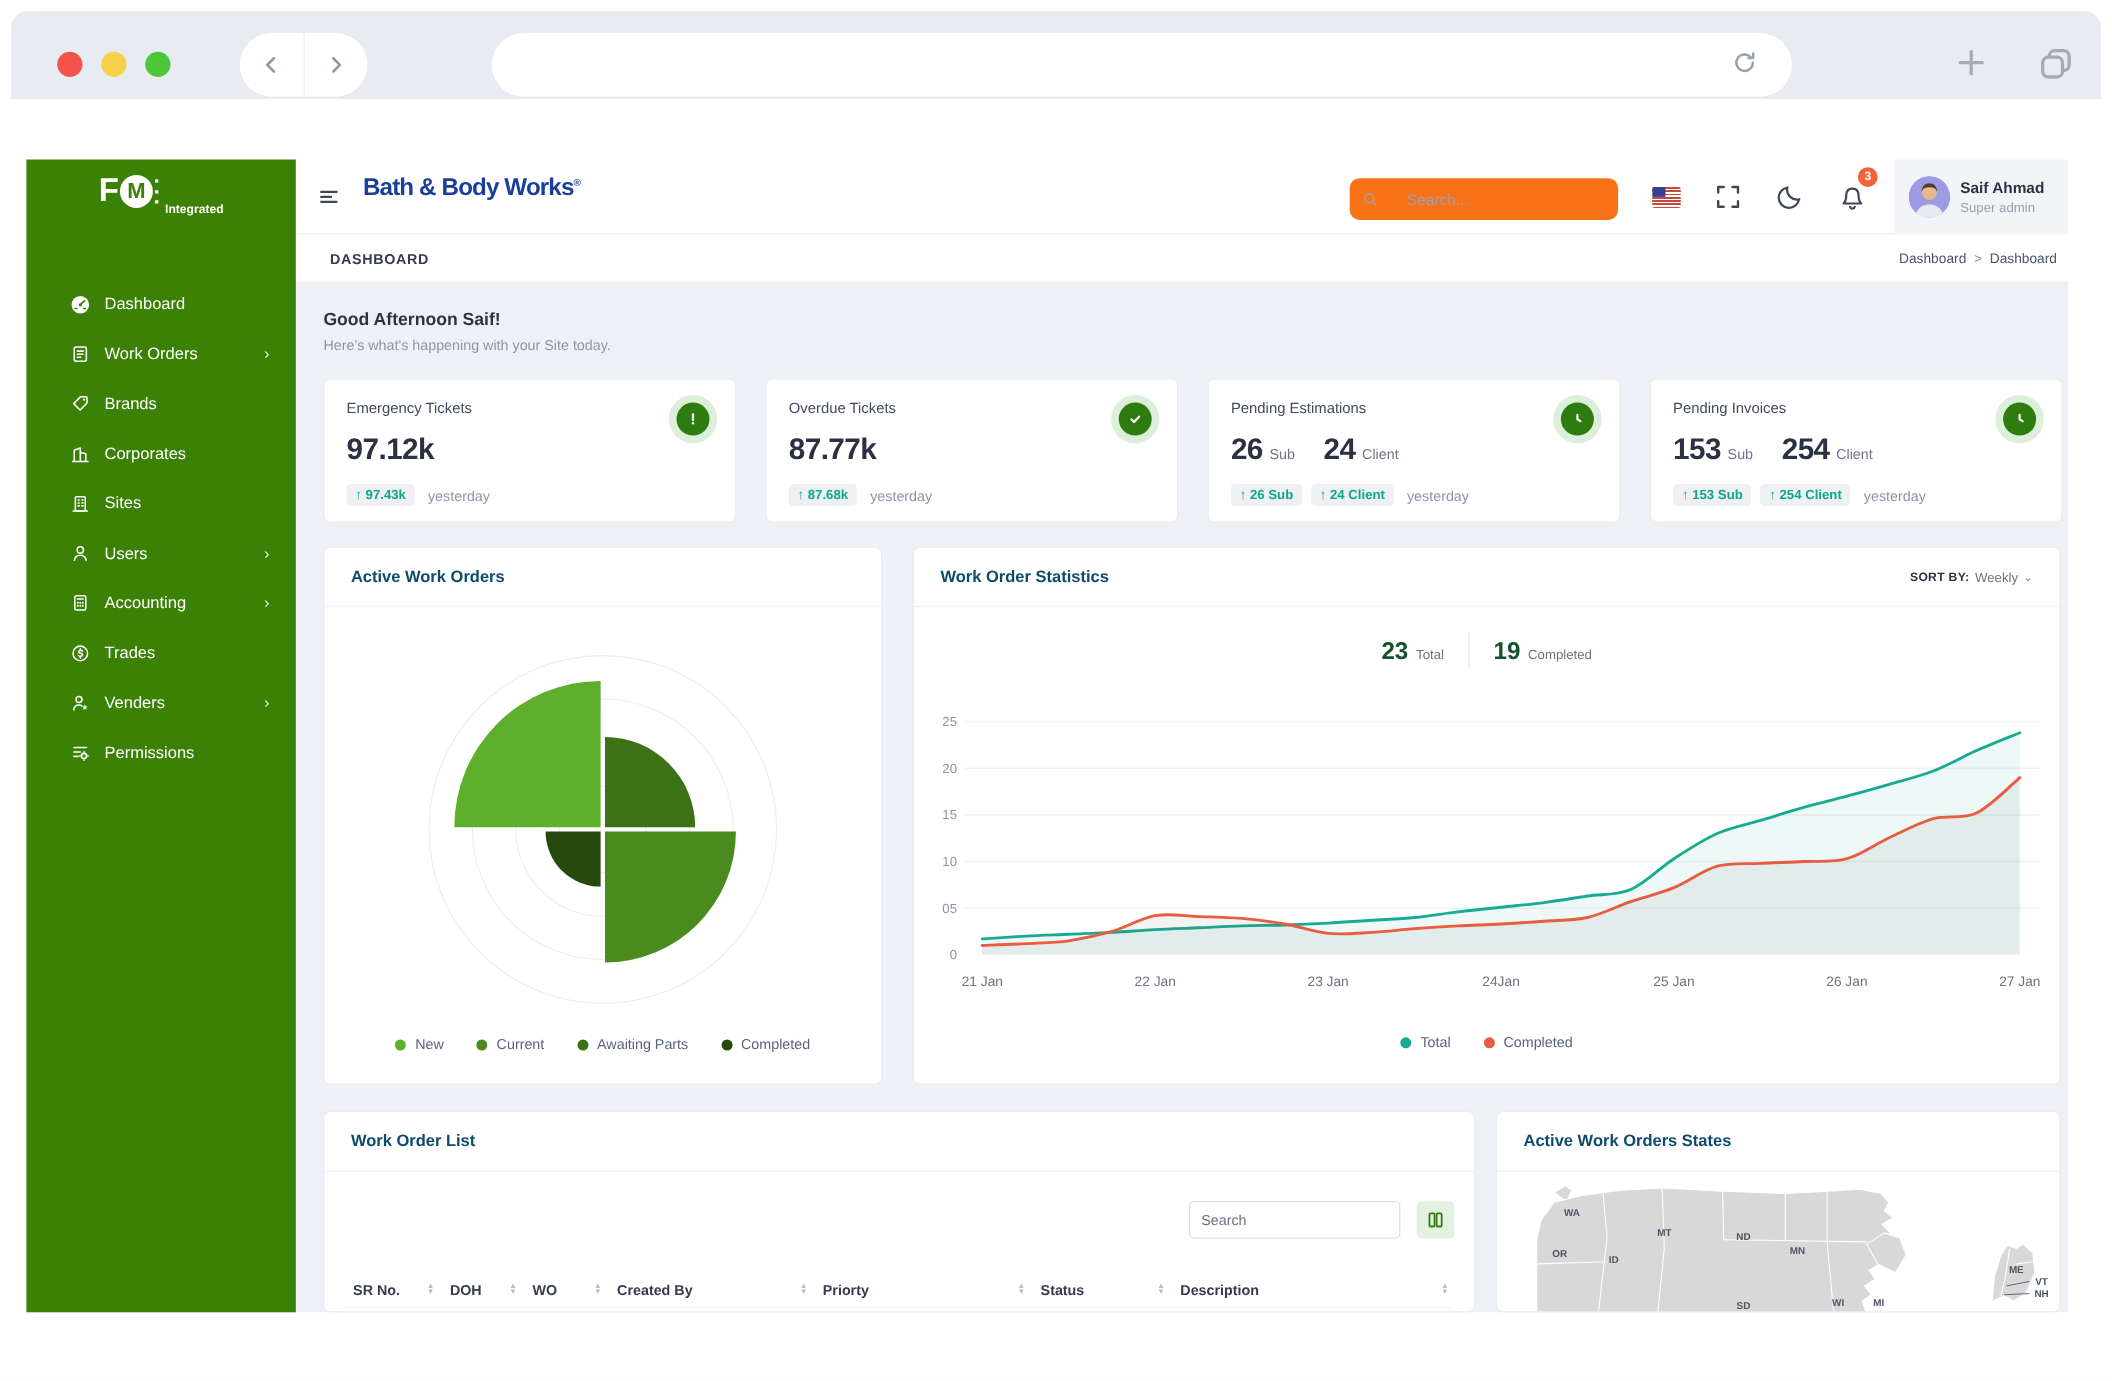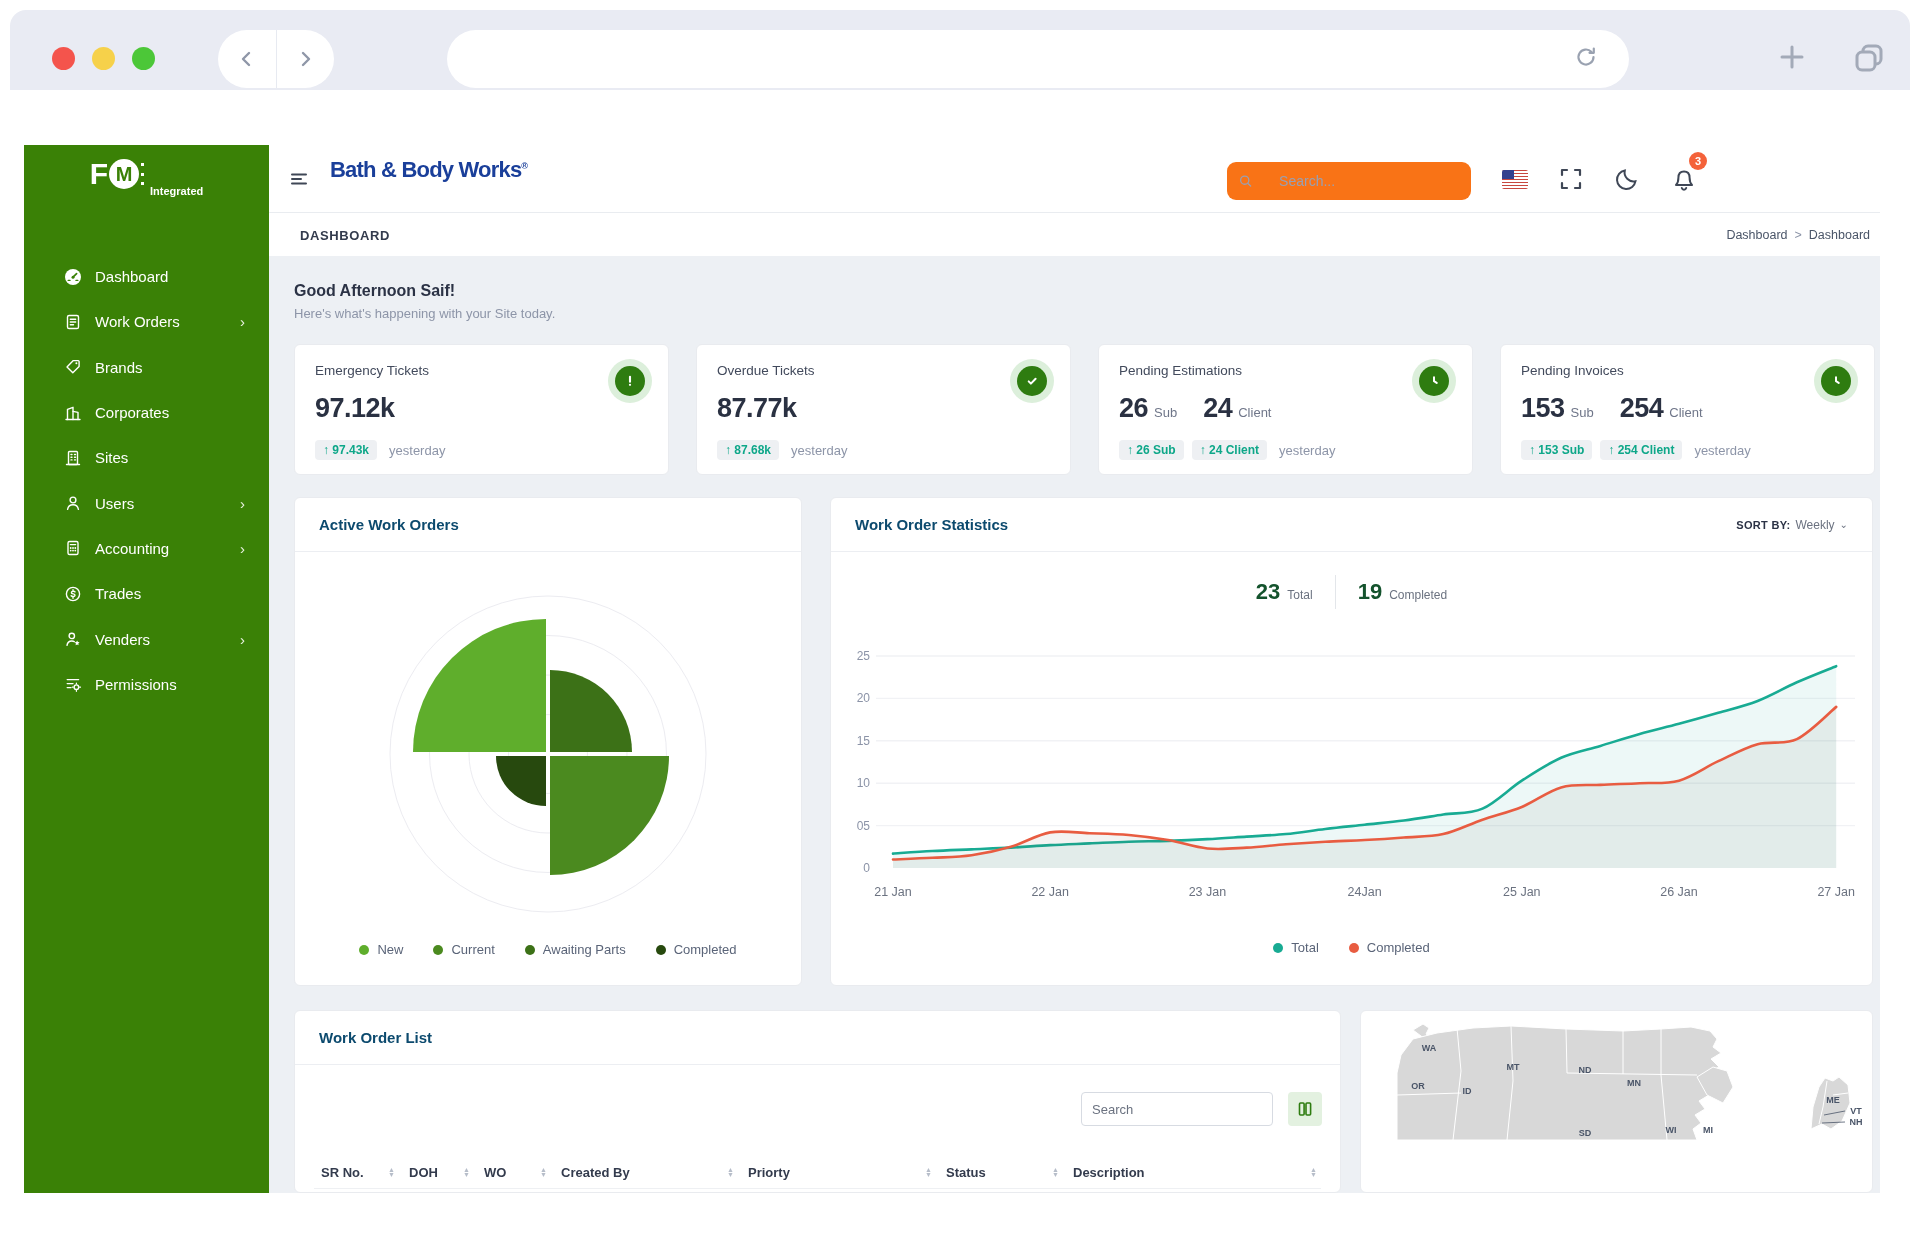--- a/index.html
+++ b/index.html
@@ -270,20 +270,34 @@
         <path d="M21.5 15.2A9 9 0 0 1 10.8 4.5 9.3 9.3 0 1 0 21.5 15.2z" fill="none" stroke="#3f4756" stroke-width="2"></path>
       </svg>
   </span>
   <span class="hd-ic" style="left:1670px">
     <svg width="28" height="28" viewBox="0 0 28 28">
         <path d="M22 19H6c1.7-1.7 2.4-2.9 2.4-7.3 0-3.8 1.9-6.3 5.6-6.3s5.6 2.5 5.6 6.3c0 4.4.7 5.6 2.4 7.3z" fill="none" stroke="#3f4756" stroke-width="2" stroke-linejoin="round"></path>
         <path d="M11.8 22a2.3 2.3 0 0 0 4.4 0" fill="none" stroke="#3f4756" stroke-width="2" stroke-linecap="round"></path>
       </svg>
   </span>
   <span class="badge">3</span>
+  <div class="user-chip">
+    <span class="avatar">
+      <svg width="38" height="38" viewBox="0 0 38 38">
+          <circle cx="19" cy="19" r="19" fill="#9b9ce4"></circle>
+          <path d="M6 38c1-8.5 6.5-12 13-12s12 3.5 13 12z" fill="#e8e9ee"></path>
+          <circle cx="19" cy="15" r="6.8" fill="#e8b88f"></circle>
+          <path d="M12 14.5c0-5.4 3.1-8 7-8s7 2.6 7 8c-1.2-3.2-2.8-4.2-7-4.2s-5.8 1-7 4.2z" fill="#4e3b2c"></path>
+        </svg>
+    </span>
+    <span>
+      <span class="u-name">Saif Ahmad</span>
+      <div class="u-role">Super admin</div>
+    </span>
+  </div>
 
   <div class="crumb-bar">
     <span class="crumb-title">DASHBOARD</span>
     <span class="crumb-path">
       <span>Dashboard</span>
       <span class="crumb-sep">&gt;</span>
       <span>Dashboard</span>
     </span>
   </div>
 
@@ -532,20 +546,23 @@
         <span class="lb">Description</span>
         <span class="sorter">
           <span>▲</span>
           <span>▼</span>
         </span>
       </div>
     </div>
   <div class="wo-botline"></div>
 
   <div class="card" style="left:1360px;top:1010px;width:513px;height:183px">
+    <div class="card-head">
+      <span class="card-title">Active Work Orders States</span>
+    </div>
     <svg id="map-svg" width="513" height="129" viewBox="0 0 513 129">
       <g fill="#d8d8d8" stroke="#fff" stroke-width="1">
         <path d="M52 19 l10 -6 6 4 -3 6 5 3 -2 5 z"></path>
         <path d="M36 62 L40 44 52 28 76 22 112 17 150 15 205 18 262 20 300 18 330 16 349 20 356 28 352 36 360 42 350 48 358 56 346 62 354 70 342 76 348 84 338 90 344 98 334 104 340 112 332 118 336 129 36 129 Z"></path>
         <path d="M336 66 L352 56 366 60 372 76 362 92 346 84 Z"></path>
         <path d="M450 118 L452 96 458 76 464 67 472 70 478 66 487 74 489 92 481 110 470 118 461 113 Z"></path>
       </g>
       <g stroke="#fff" stroke-width="1" fill="none">
         <path d="M96 17 L100 60 92 129"></path>
         <path d="M150 15 L152 70 146 129"></path>

